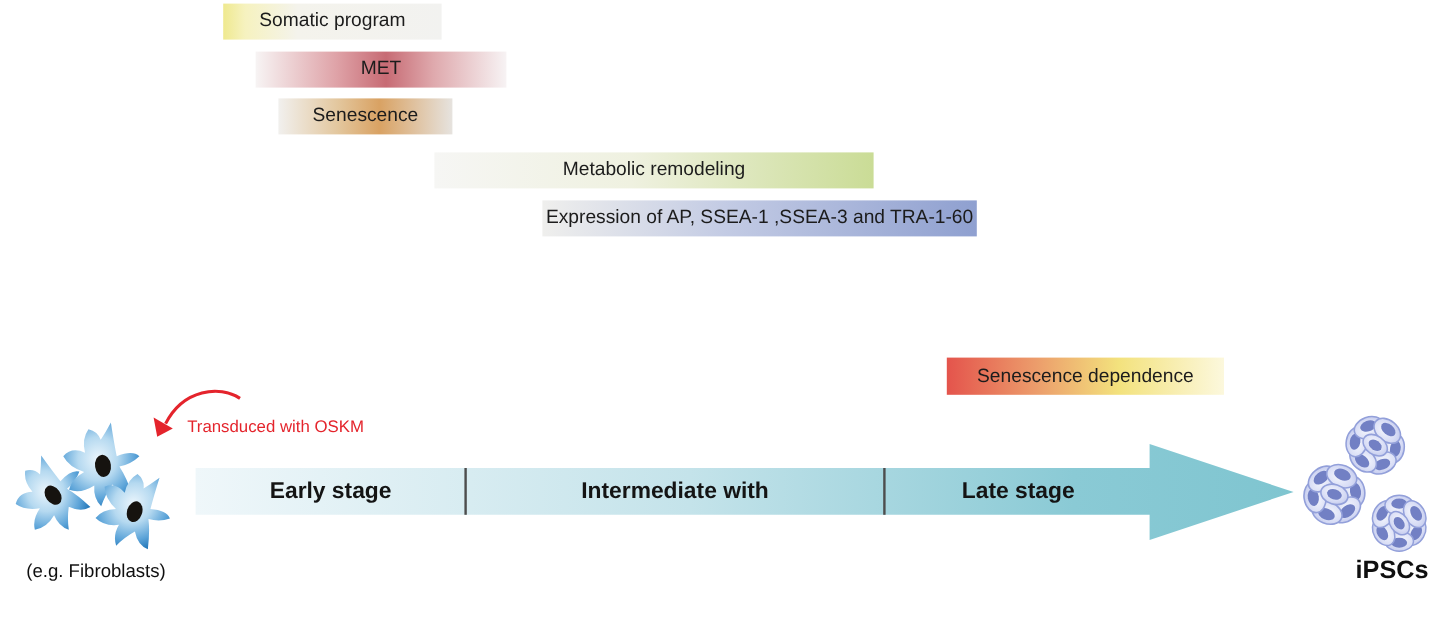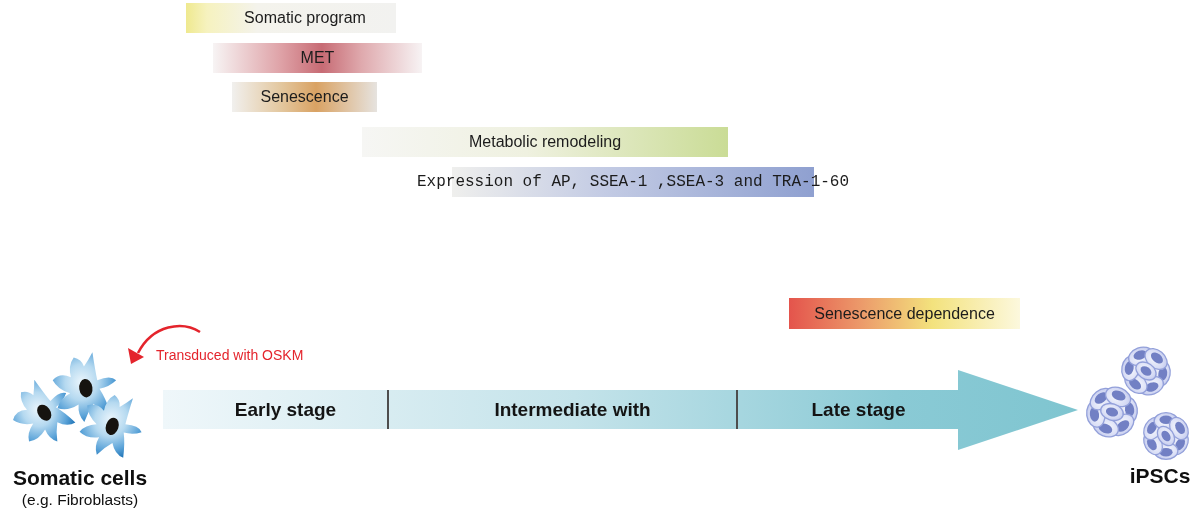--- a/index.html
+++ b/index.html
@@ -9,40 +9,40 @@
     background:#ffffff;
     font-family:"Liberation Sans",sans-serif;
     overflow:hidden;
   }
   .bar{
     position:absolute;height:30px;
     display:flex;align-items:center;justify-content:center;
     font-size:16px;color:#1c1c1c;white-space:nowrap;
   }
   .bar1{left:186px;top:3px;width:182px;
-    background:linear-gradient(to right,#efe98f 0%,#f6f2bf 10%,#f4f3ec 34%,#f2f2f0 100%);padding-left:28px;}
+    background:linear-gradient(to right,#efe98f 0%,#f6f2bf 10%,#f4f3ec 34%,#f2f2f0 100%);}
   .bar2{left:213px;top:43px;width:209px;
     background:linear-gradient(to right,#f7f4f4 0%,#dfa3a8 32%,#c76b74 52%,#dfa9ad 71%,#f7f3f4 100%);}
   .bar3{left:232px;top:82px;width:145px;
     background:linear-gradient(to right,#f1f0ee 0%,#e3c79e 34%,#d9a263 58%,#e6e3df 100%);}
   .bar4{left:362px;top:127px;width:366px;
     background:linear-gradient(to right,#f6f6f4 0%,#eff1e0 45%,#cadc96 100%);}
   .bar5{left:452px;top:167px;width:362px;
-    background:linear-gradient(to right,#efefed 0%,#c3cbe4 42%,#8fa0d0 100%);font-family:Liberation Mono, monospace;}
+    background:linear-gradient(to right,#efefed 0%,#c3cbe4 42%,#8fa0d0 100%);}
   .bar6{left:602px;top:210px;width:381px;
     background:linear-gradient(to right,#eaf3fa 0%,#a5cde9 38%,#1e80c6 100%);}
   .bar7{left:670px;top:249px;width:348px;
     background:linear-gradient(to right,#f4f4f2 0%,#d8e6d3 48%,#b7d8b1 100%);}
   .bar8{left:789px;top:298px;width:231px;height:31px;
     background:linear-gradient(to right,#e4544c 0%,#ec9c6b 32%,#f3e27d 62%,#fcf8dd 100%);}
 
   .stage-label{
     position:absolute;top:390px;height:39px;
     display:flex;align-items:center;justify-content:center;
-    font-size:19px;font-weight:bold;color:#141414;white-space:nowrap;padding-left:10px;
+    font-size:19px;font-weight:bold;color:#141414;white-space:nowrap;
   }
   .stage-early{left:163px;width:225px;}
   .stage-mid{left:388px;width:349px;}
   .stage-late{left:737px;width:223px;}
   .divider{position:absolute;top:390px;width:2px;height:39px;background:#4d4d4d;}
   .divider1{left:387px;}
   .divider2{left:736px;}
 
   .annotation-red{
     position:absolute;left:156px;top:347px;
@@ -132,21 +132,20 @@
                  Q -40 12 -50 0 Q -42 -14 -24 -10 Q -32 -26 -26 -40
                  Q -14 -40 -8 -30 Q -4 -40 0 -54 Z" fill="url(#fibroGrad)"></path>
         <ellipse cx="1" cy="2" rx="10" ry="14" fill="#16130f" transform="rotate(-20)"></ellipse>
       </g>
     </defs>
     <use href="#fibroCell" transform="translate(38,77) rotate(-15) scale(0.62)"></use>
     <use href="#fibroCell" transform="translate(80,52) rotate(12) scale(0.66)"></use>
     <use href="#fibroCell" transform="translate(107,90) rotate(38) scale(0.63)"></use>
   </svg>
   <div class="start-label">
-    <div class="main">Somatic cells</div>
     <div class="sub">(e.g. Fibroblasts)</div>
   </div>
 
   <svg id="ipsc-svg" width="118" height="122" viewBox="0 0 118 122">
     <defs>
       <radialGradient id="ipscGrad" cx="0.4" cy="0.4" r="0.75">
         <stop offset="0" stop-color="#f2f4fc"></stop>
         <stop offset="0.6" stop-color="#d7dcf5"></stop>
         <stop offset="1" stop-color="#bac2e9"></stop>
       </radialGradient>

